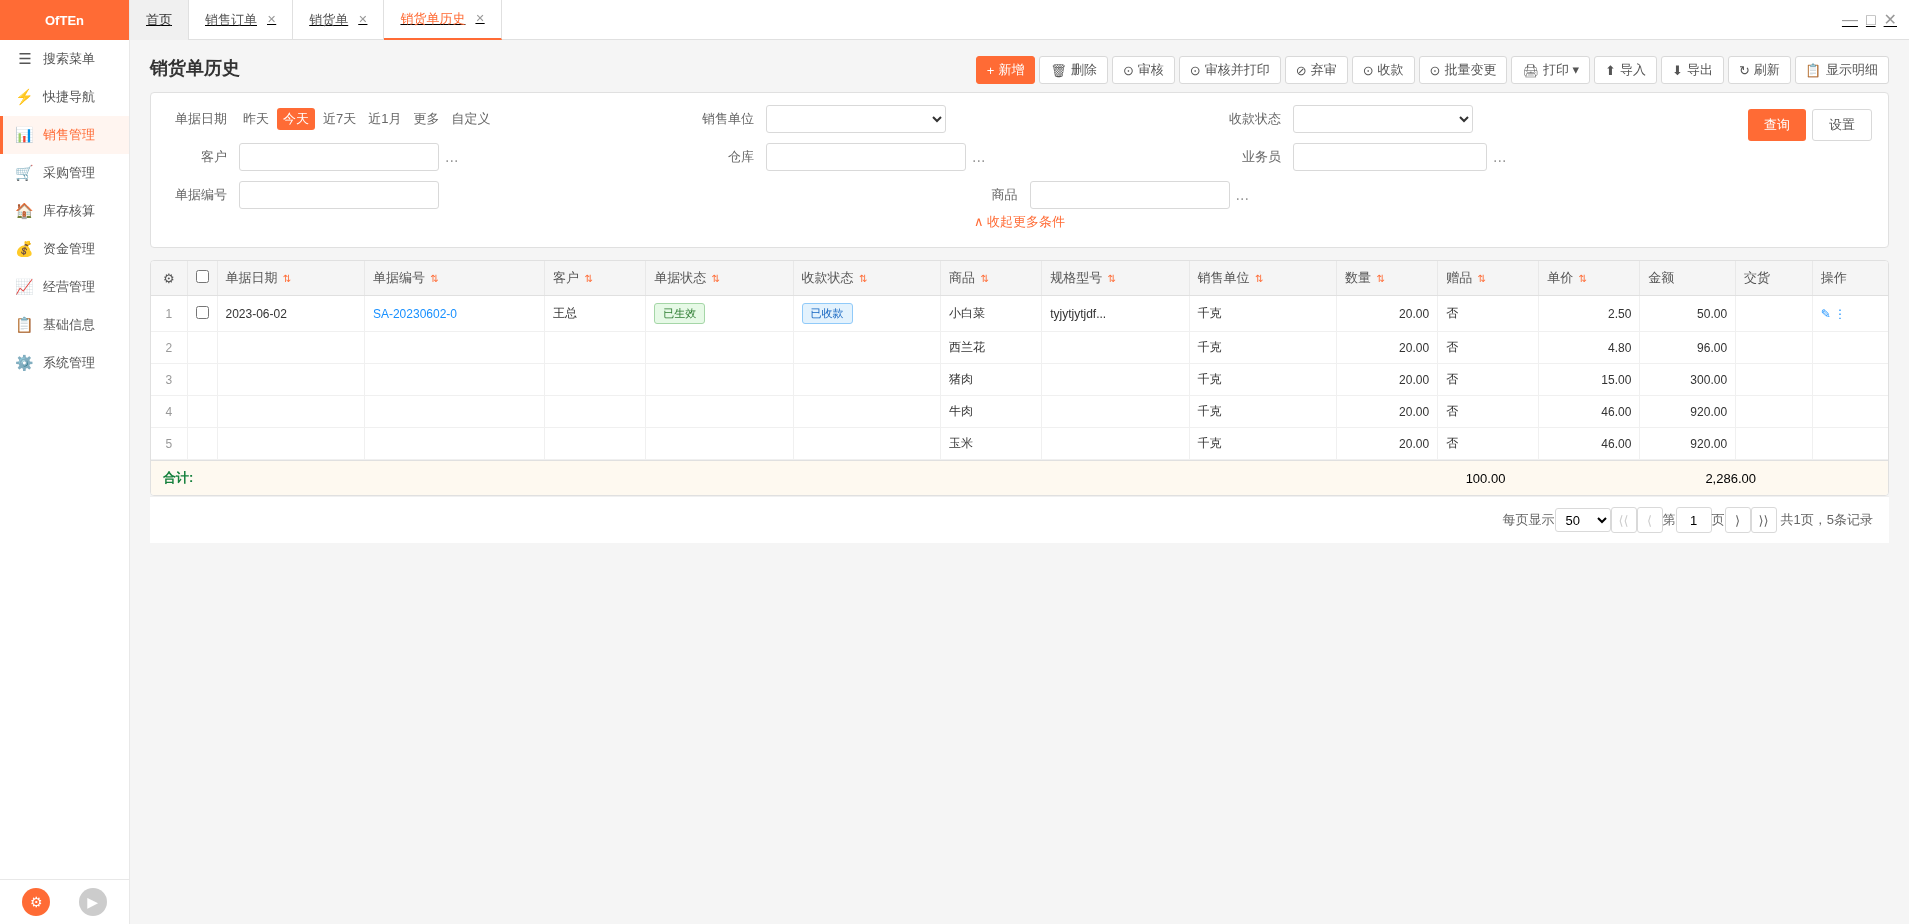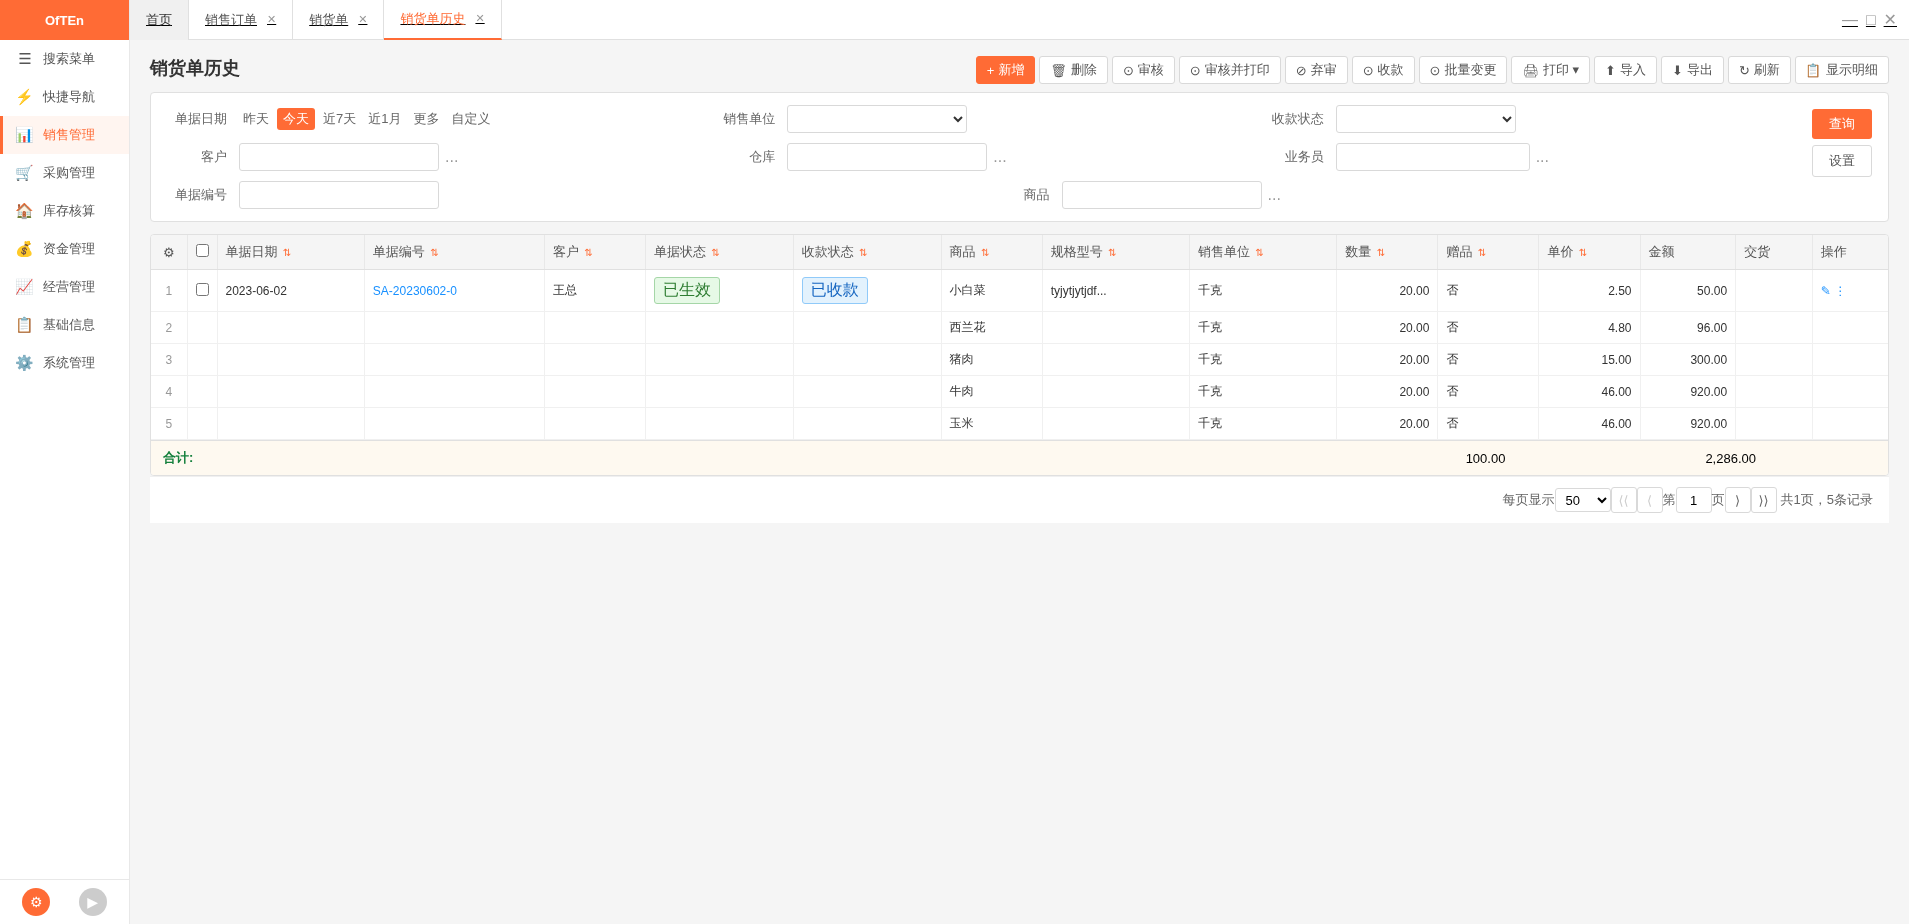--- a/index.html
+++ b/index.html
@@ -190,21 +190,21 @@
       border-bottom: 1px solid #f0f0f0;
       border-right: 1px solid #f0f0f0;
       color: #333;
       font-size: 12px;
     }
     td:last-child { border-right: none; }
     .badge {
       display: inline-block;
       padding: 2px 8px;
       border-radius: 3px;
-      font-size: 16px;
+      font-size: 11px;
     }
     .badge-green { background: #e6f9e6; color: #2e7d32; border: 1px solid #a5d6a7; }
     .badge-blue { background: #e3f2fd; color: #1565c0; border: 1px solid #90caf9; }
     .row-action { color: #1890ff; cursor: pointer; font-size: 12px; }
 
     
     .table-footer {
       background: #fef9f0;
       border-top: 1px solid #e0e0e0;
       padding: 8px 12px;
@@ -467,26 +467,30 @@
             <div class="filter-control">
               <input type="text" class="filter-input" style="min-width: 200px;">
             </div>
             <span class="filter-label">商品</span>
             <div class="filter-control">
               <input type="text" class="filter-input" style="min-width: 200px;">
               <span class="filter-dots">...</span>
             </div>
           </div>
         </div>
-        <div style="display:flex; flex-direction:column; gap:6px; padding-top:4px;">
+        <div style="display:flex; flex-direction:row; gap:6px; padding-top:4px;">
           <button class="query-btn">查询</button>
           <button class="settings-btn">设置</button>
         </div>
       </div>
 
+      <div class="filter-more-btn">
+        <span>∧</span>
+        <span>收起更多条件</span>
+      </div>
     </div>
 
     <div class="table-container">
       <table>
         <thead>
           <tr>
             <th style="width:36px; text-align:center;">
               <span>⚙</span>
             </th>
             <th style="width:30px; text-align:center;">

